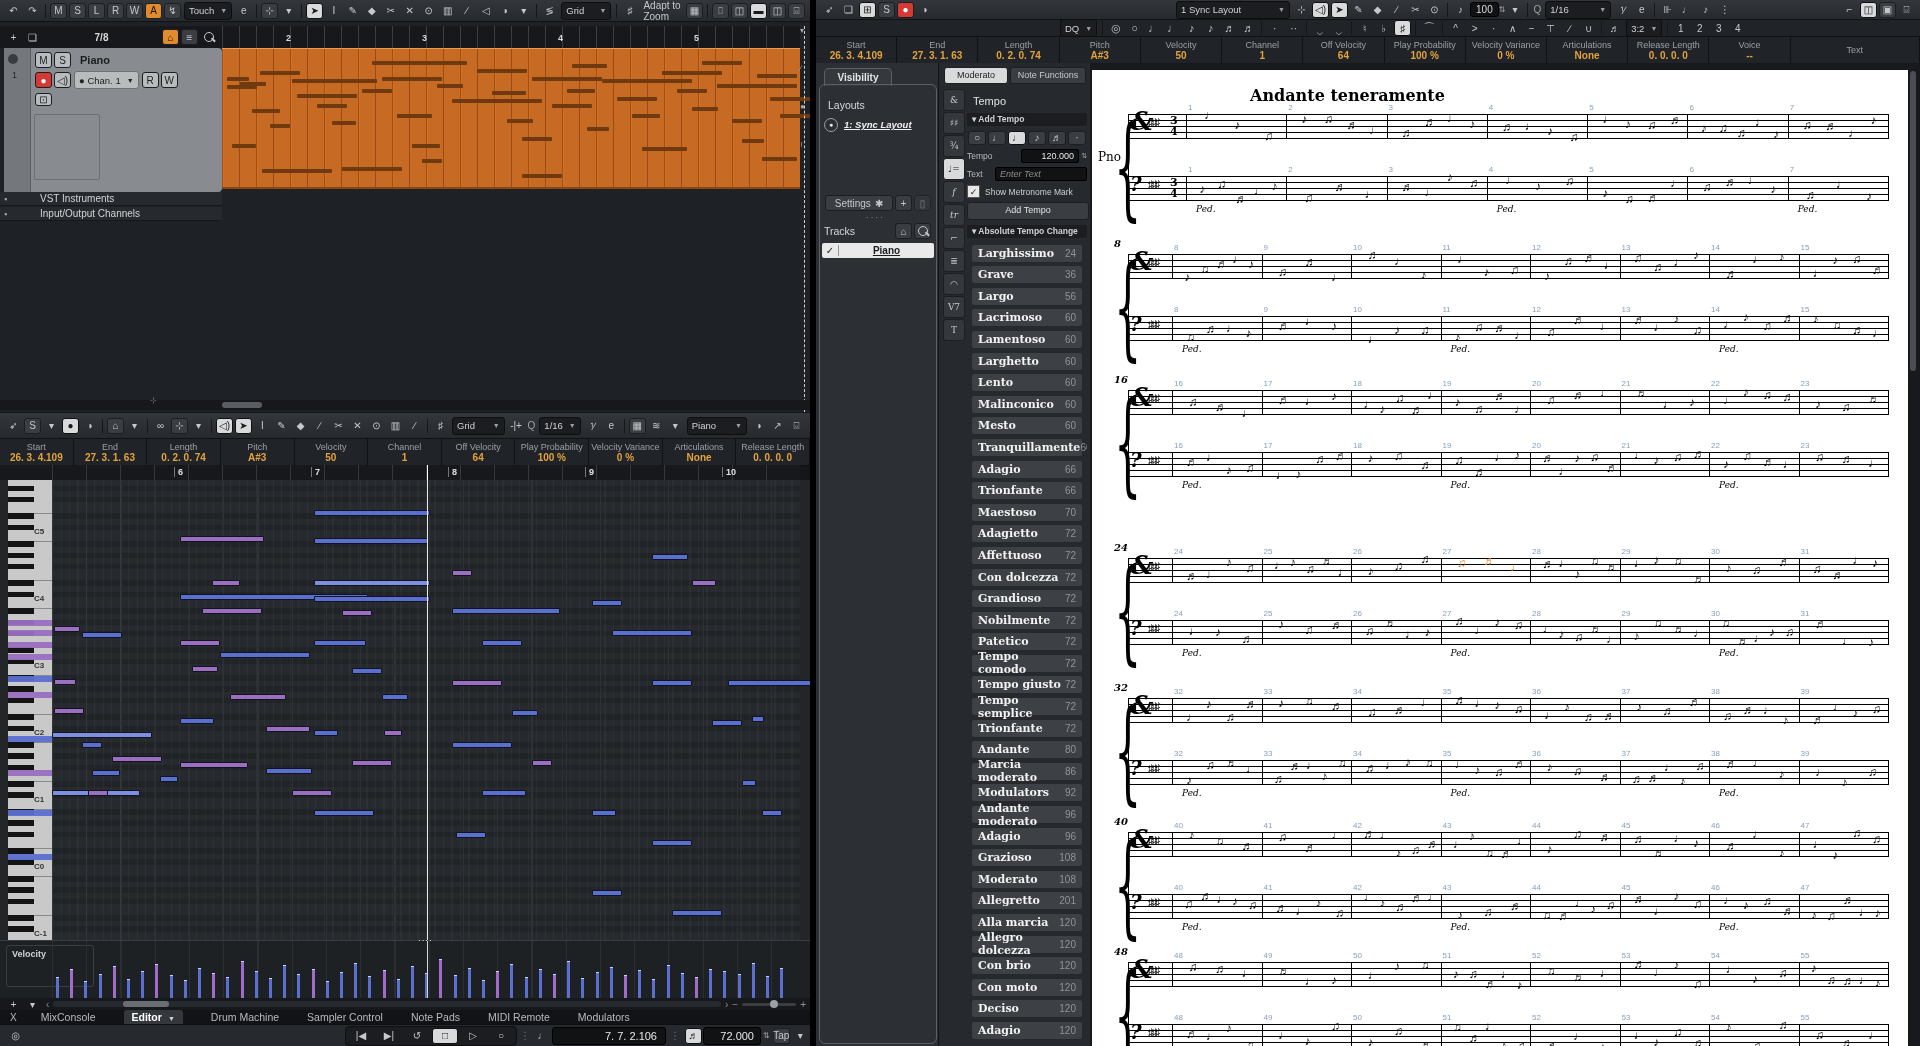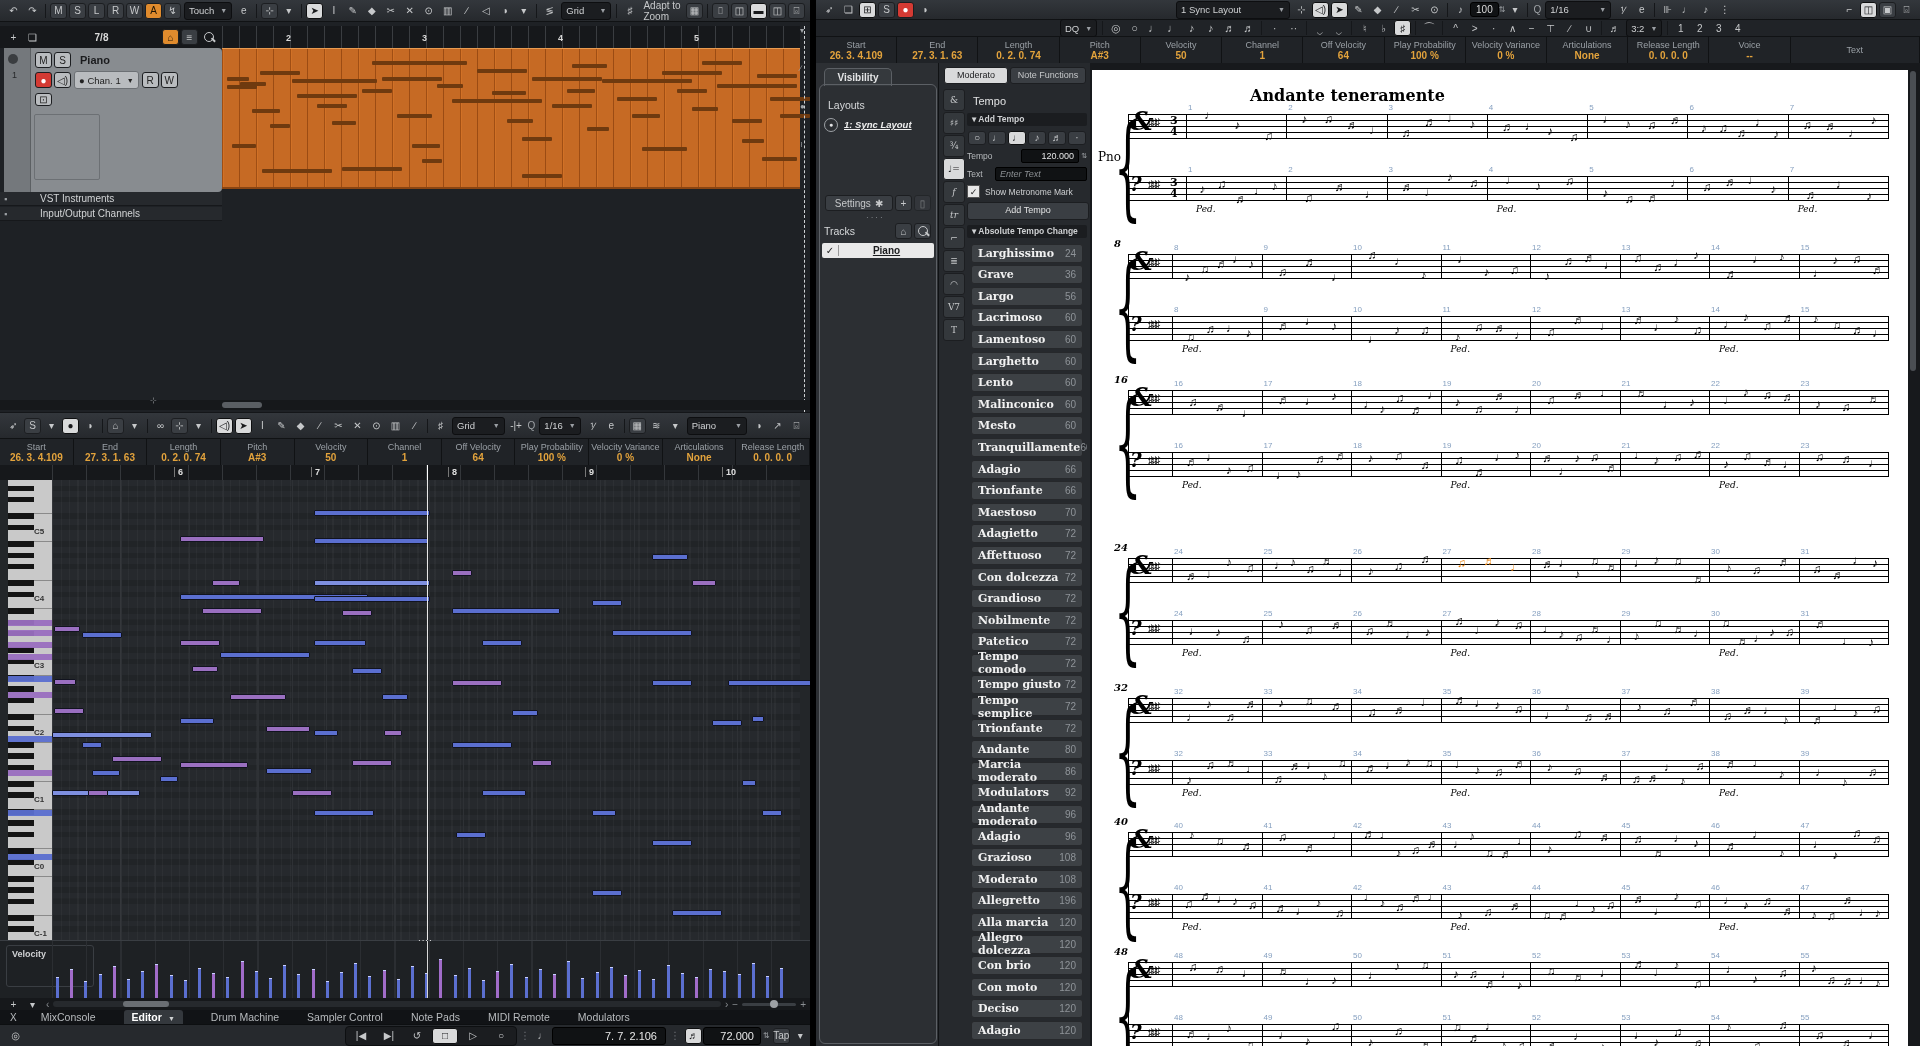--- a/index.html
+++ b/index.html
@@ -1158,21 +1158,21 @@
           <div class="tempo-row">
             <span class="tn">Grazioso</span>
             <span class="tv">108</span>
           </div>
           <div class="tempo-row">
             <span class="tn">Moderato</span>
             <span class="tv">108</span>
           </div>
           <div class="tempo-row">
             <span class="tn">Allegretto</span>
-            <span class="tv">196</span>
+            <span class="tv">201</span>
           </div>
           <div class="tempo-row">
             <span class="tn">Alla marcia</span>
             <span class="tv">120</span>
           </div>
           <div class="tempo-row">
             <span class="tn">Allegro dolcezza</span>
             <span class="tv">120</span>
           </div>
           <div class="tempo-row">

